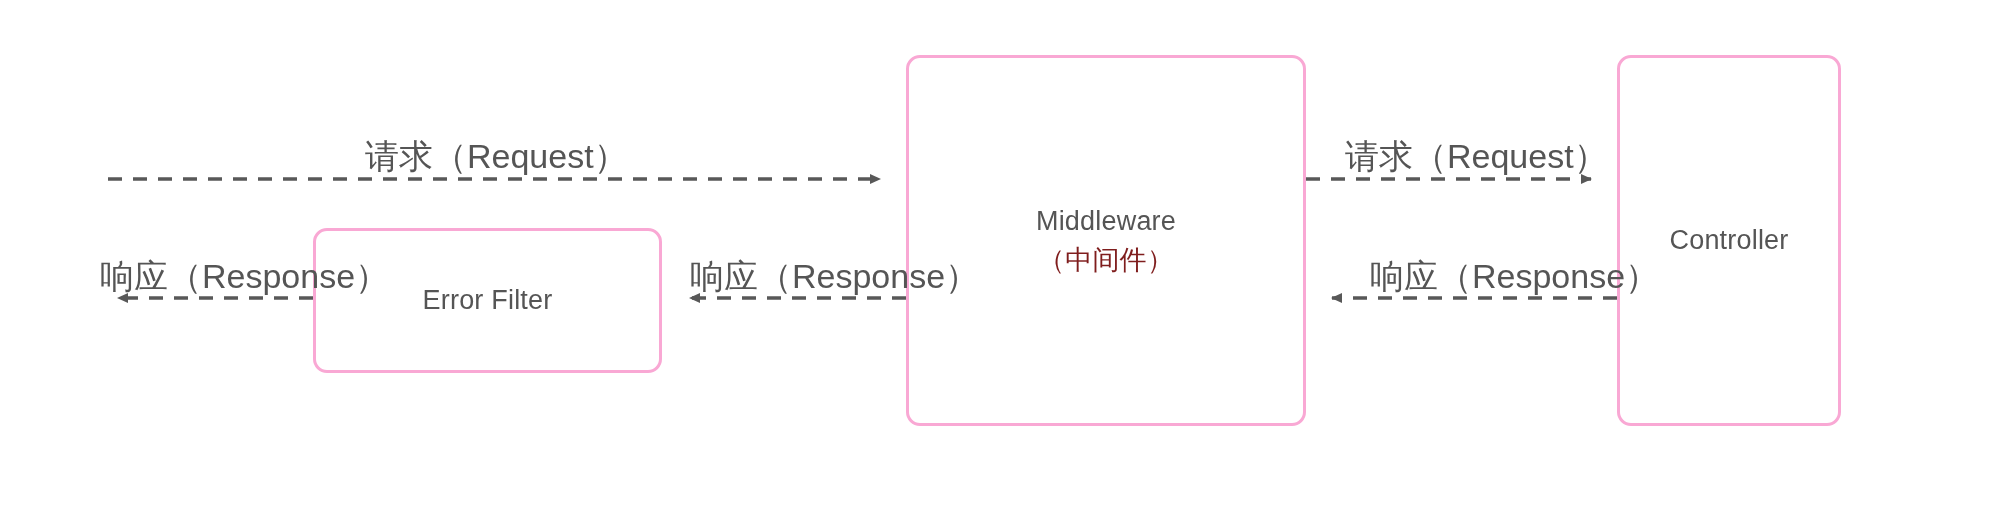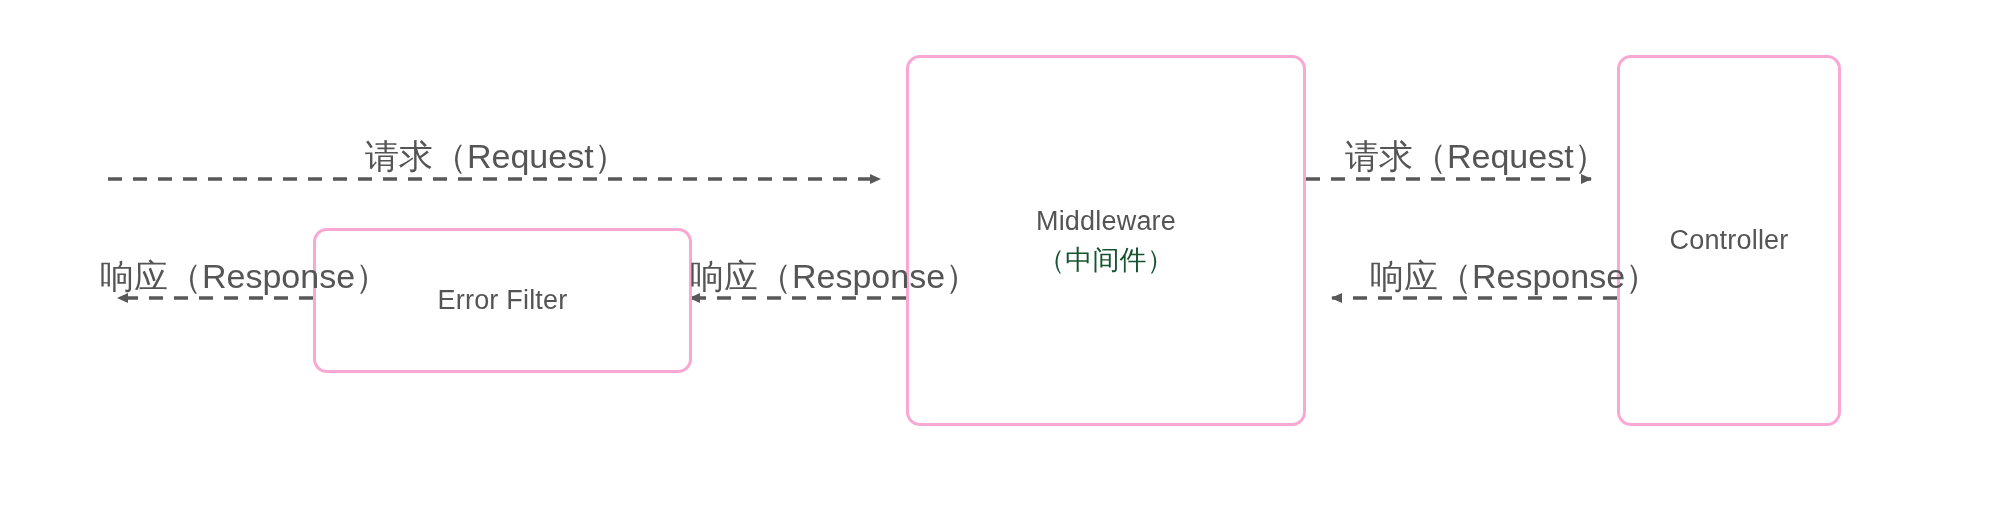--- a/index.html
+++ b/index.html
@@ -45,28 +45,28 @@
     font-size: 27px;
     line-height: 1.42;
     letter-spacing: 0.2px;
     color: #555555;
     white-space: nowrap;
   }
   .node-subtitle {
     font-size: 27px;
     line-height: 1.42;
     letter-spacing: 0.2px;
-    color: #14532d;
+    color: #7f1d1d;
     white-space: nowrap;
   }
 
   #node-error-filter {
     left: 313px;
     top: 228px;
-    width: 379px;
+    width: 349px;
     height: 145px;
     text-align: center;
   }
   #node-middleware {
     left: 906px;
     top: 55px;
     width: 400px;
     height: 371px;
   }
   #node-controller {

